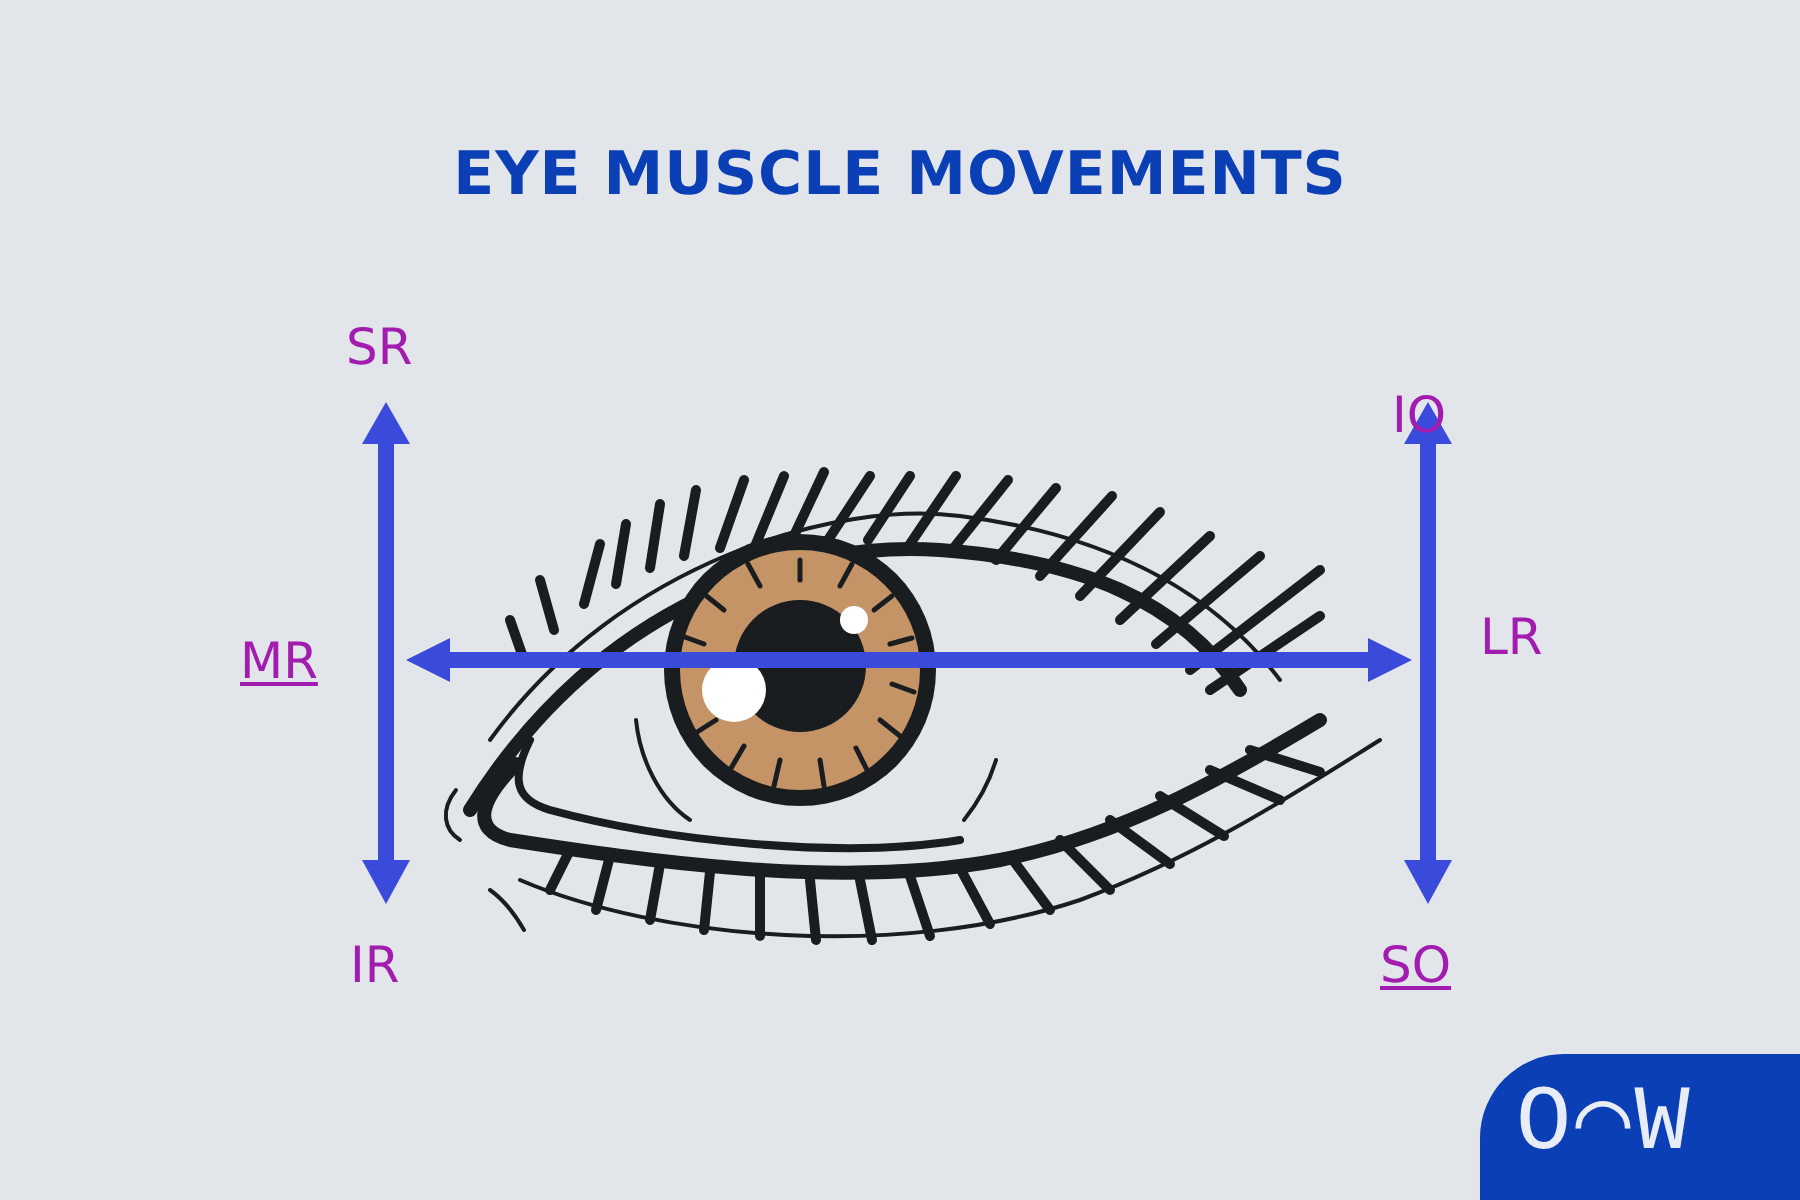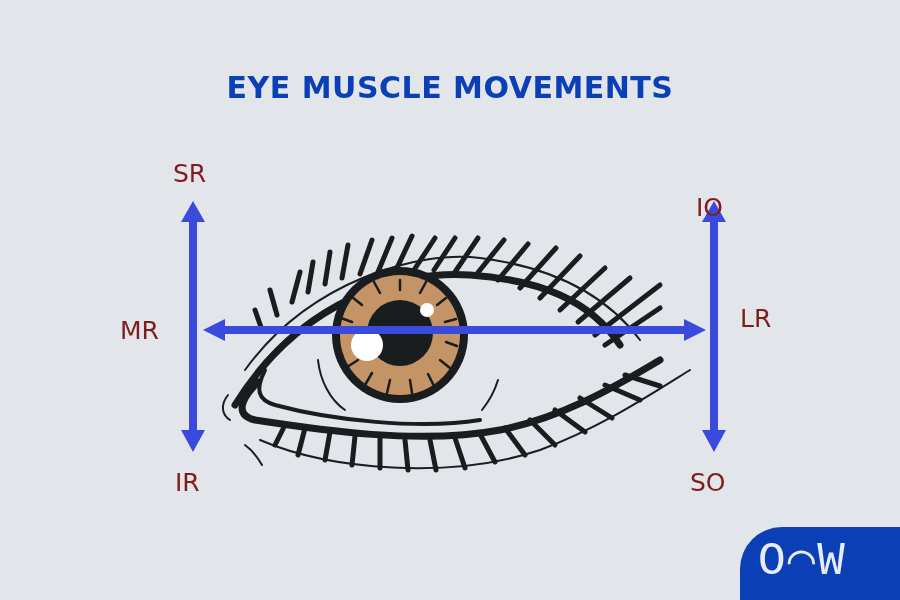--- a/index.html
+++ b/index.html
@@ -12,21 +12,21 @@
   .title {
     position: absolute; left: 0; top: 70px; width: 900px;
     text-align: center;
     font-family: "DejaVu Sans", "Liberation Sans", sans-serif;
     font-weight: bold; font-size: 30px; letter-spacing: 0.5px;
     color: #0a3fb5;
   }
   .label {
     position: absolute;
     font-family: "DejaVu Sans", "Liberation Sans", sans-serif;
-    font-size: 25px; color: #7f1d1d;
+    font-size: 25px; color: #a21caf;
     line-height: 1;
   }
   svg.diagram { position: absolute; left: 0; top: 0; }
   .logo {
     position: absolute; left: 740px; top: 527px;
     width: 180px; height: 90px;
     background: #0a3fb5;
     border-top-left-radius: 42px;
   }
   .logo-text {
@@ -136,21 +136,21 @@
     <polygon points="714,452 702,430 726,430"></polygon>
   </g>
   <g fill="#3a4bdc">
     <rect x="220" y="326" width="468" height="8"></rect>
     <polygon points="203,330 225,319 225,341"></polygon>
     <polygon points="706,330 684,319 684,341"></polygon>
   </g>
 </svg>
 
 <div class="label" style="left:173px; top:161px;">SR</div>
-<div class="label" style="left:120px; top:318px;">MR</div>
+<div class="label" style="left:120px; top:318px;text-decoration:underline;">MR</div>
 <div class="label" style="left:175px; top:470px;">IR</div>
 <div class="label" style="left:696px; top:161px;margin-top:34px;">IO</div>
 <div class="label" style="left:740px; top:306px;">LR</div>
-<div class="label" style="left:690px; top:470px;">SO</div>
+<div class="label" style="left:690px; top:470px;text-decoration:underline;">SO</div>
 
 <div class="logo">
   <span class="logo-text">O⌒W</span>
 </div>
 
 </body></html>

